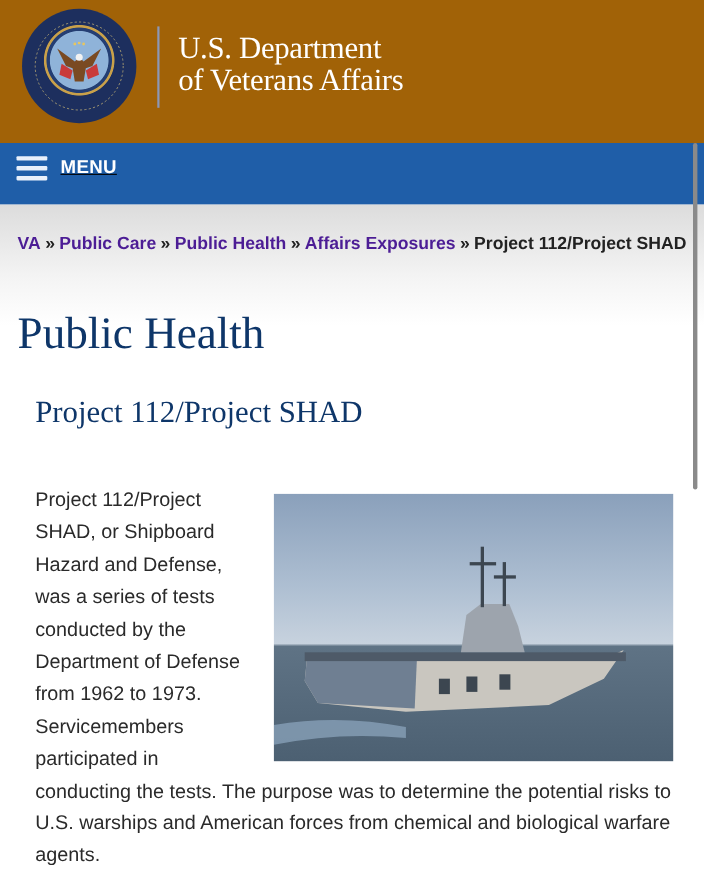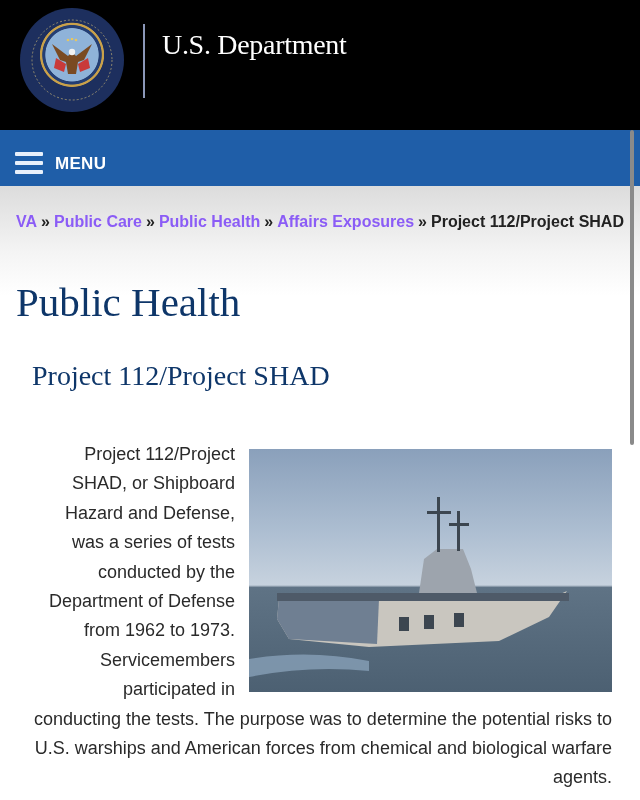--- a/index.html
+++ b/index.html
@@ -1,35 +1,35 @@
 <!DOCTYPE html>
 <html><head>
 <meta charset="utf-8">
 <style>
   html, body { margin:0; padding:0; }
   body { width:640px; height:800px; overflow:hidden; background:#ffffff; position:relative; font-family:"Liberation Sans", sans-serif; }
-  .header { position:absolute; left:0; top:0; width:640px; height:130px; background:#000000; }
+  .header { position:absolute; left:0; top:0; width:640px; height:130px; background:#a16207; }
   .seal { position:absolute; left:20px; top:8px; width:104px; height:104px; border-radius:50%;
           background:radial-gradient(circle at 50% 45%, #8fb3d9 0 34%, #243e73 35% 38%, #c9a14a 39% 41%, #1d2f5e 42% 86%, #c9a14a 87% 92%, #0b1a45 93%); }
   .seal .eagle { position:absolute; left:30px; top:30px; width:44px; height:40px; }
   .seal .ring-text { position:absolute; left:0; top:0; width:104px; height:104px; }
   .divider { position:absolute; left:143px; top:24px; width:2px; height:74px; background:#8b97b8; }
   .brand { position:absolute; left:162px; top:30px; color:#ffffff; font-family:"Liberation Serif", serif; font-size:28px; line-height:29px; letter-spacing:-0.3px; }
   .menubar { position:absolute; left:0; top:130px; width:640px; height:56px; background:#1f5ea8; }
-  .menu-btn { position:absolute; left:15px; top:12px; height:32px; display:flex; align-items:flex-end; cursor:pointer; }
+  .menu-btn { position:absolute; left:15px; top:12px; height:32px; display:flex; align-items:flex-start; cursor:pointer;text-decoration:underline; }
   .hamburger { width:28px; height:22px; display:flex; flex-direction:column; justify-content:space-between; margin-right:12px; }
   .hamburger span { display:block; height:4px; background:#e8f0fb; border-radius:1px; }
   .menu-label { color:#ffffff; font-weight:bold; font-size:17px; letter-spacing:0.3px; }
   .crumbzone { position:absolute; left:0; top:186px; width:640px; height:110px; background:linear-gradient(#dcdcdc, #f4f4f4 60%, #ffffff); }
   .breadcrumb { position:absolute; left:16px; top:210px; width:610px; font-weight:bold; font-size:16px; line-height:24px; color:#222; }
-  .breadcrumb a { color:#8b5cf6; text-decoration:none; }
+  .breadcrumb a { color:#4c1d95; text-decoration:none; }
   .breadcrumb .sep { margin:0 4px; }
   .page-title { position:absolute; left:16px; top:278px; font-family:"Liberation Serif", serif; font-size:41px; color:#0e3669; margin:0; font-weight:normal; }
   .subtitle { position:absolute; left:32px; top:360px; font-family:"Liberation Serif", serif; font-size:28px; color:#0e3669; margin:0; font-weight:normal; }
-  .body-text { position:absolute; left:32px; top:440px; width:580px; font-size:18px; line-height:29.4px; color:#2a2a2a; margin:0;text-align:right; }
+  .body-text { position:absolute; left:32px; top:440px; width:580px; font-size:18px; line-height:29.4px; color:#2a2a2a; margin:0; }
   .ship { float:right; width:363px; height:243px; margin:9px 0 8px 14px; position:relative; overflow:hidden;
           background:linear-gradient(#8aa0bb 0%, #aebfd2 35%, #c7d2de 56%, #5f7385 57%, #4c6072 100%); }
   .ship svg { position:absolute; left:0; top:0; }
   .scrollbar { position:absolute; left:630px; top:130px; width:4px; height:315px; background:#8a8a8a; border-radius:2px; }
 </style>
 </head>
 <body>
 
 <div class="header">
   <div class="seal">
@@ -42,20 +42,21 @@
       <path d="M6 20 L16 26 L14 34 L4 30 Z" fill="#c93a3a"></path>
       <path d="M38 20 L28 26 L30 34 L40 30 Z" fill="#c93a3a"></path>
       <circle cx="18" cy="2" r="1.3" fill="#e7c660"></circle>
         <circle cx="22" cy="1" r="1.3" fill="#e7c660"></circle>
         <circle cx="26" cy="2" r="1.3" fill="#e7c660"></circle>
     </svg>
   </div>
   <div class="divider"></div>
   <div class="brand">
     <div>U.S. Department</div>
+    <div>of Veterans Affairs</div>
   </div>
 </div>
 
 <div class="menubar">
   <div class="menu-btn">
     <div class="hamburger">
         <span></span>
         <span></span>
         <span></span>
       </div>

